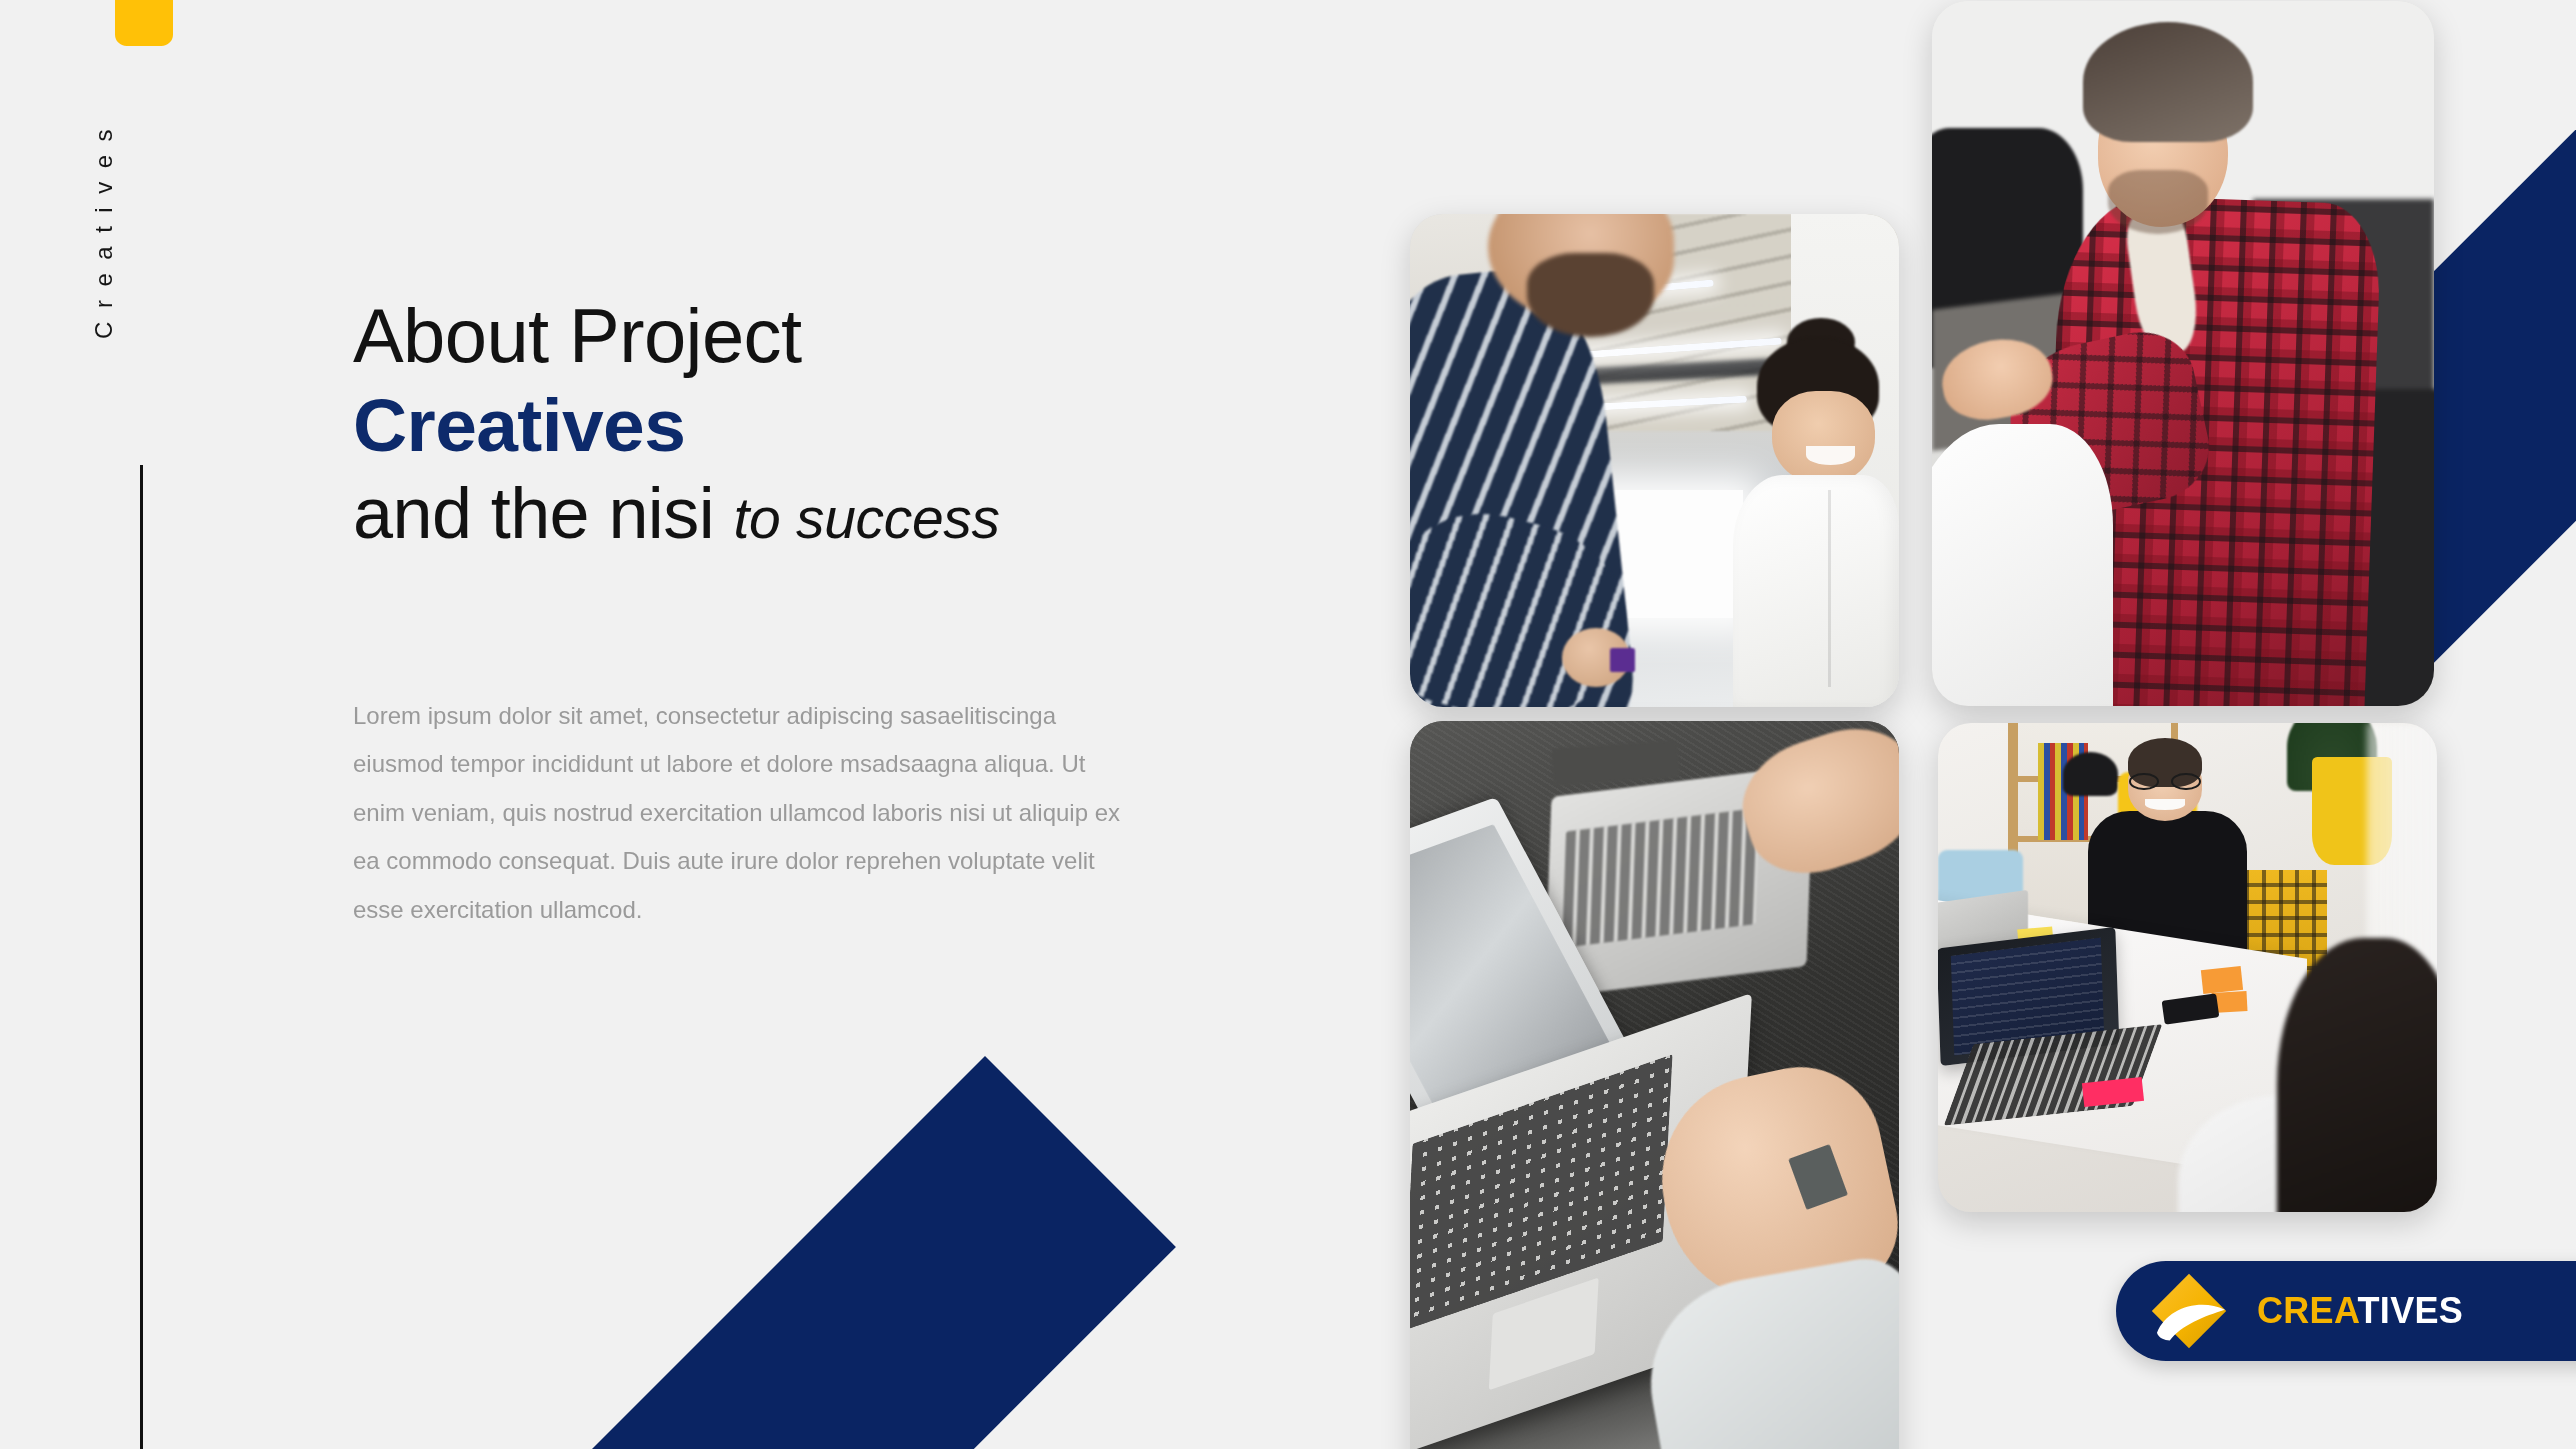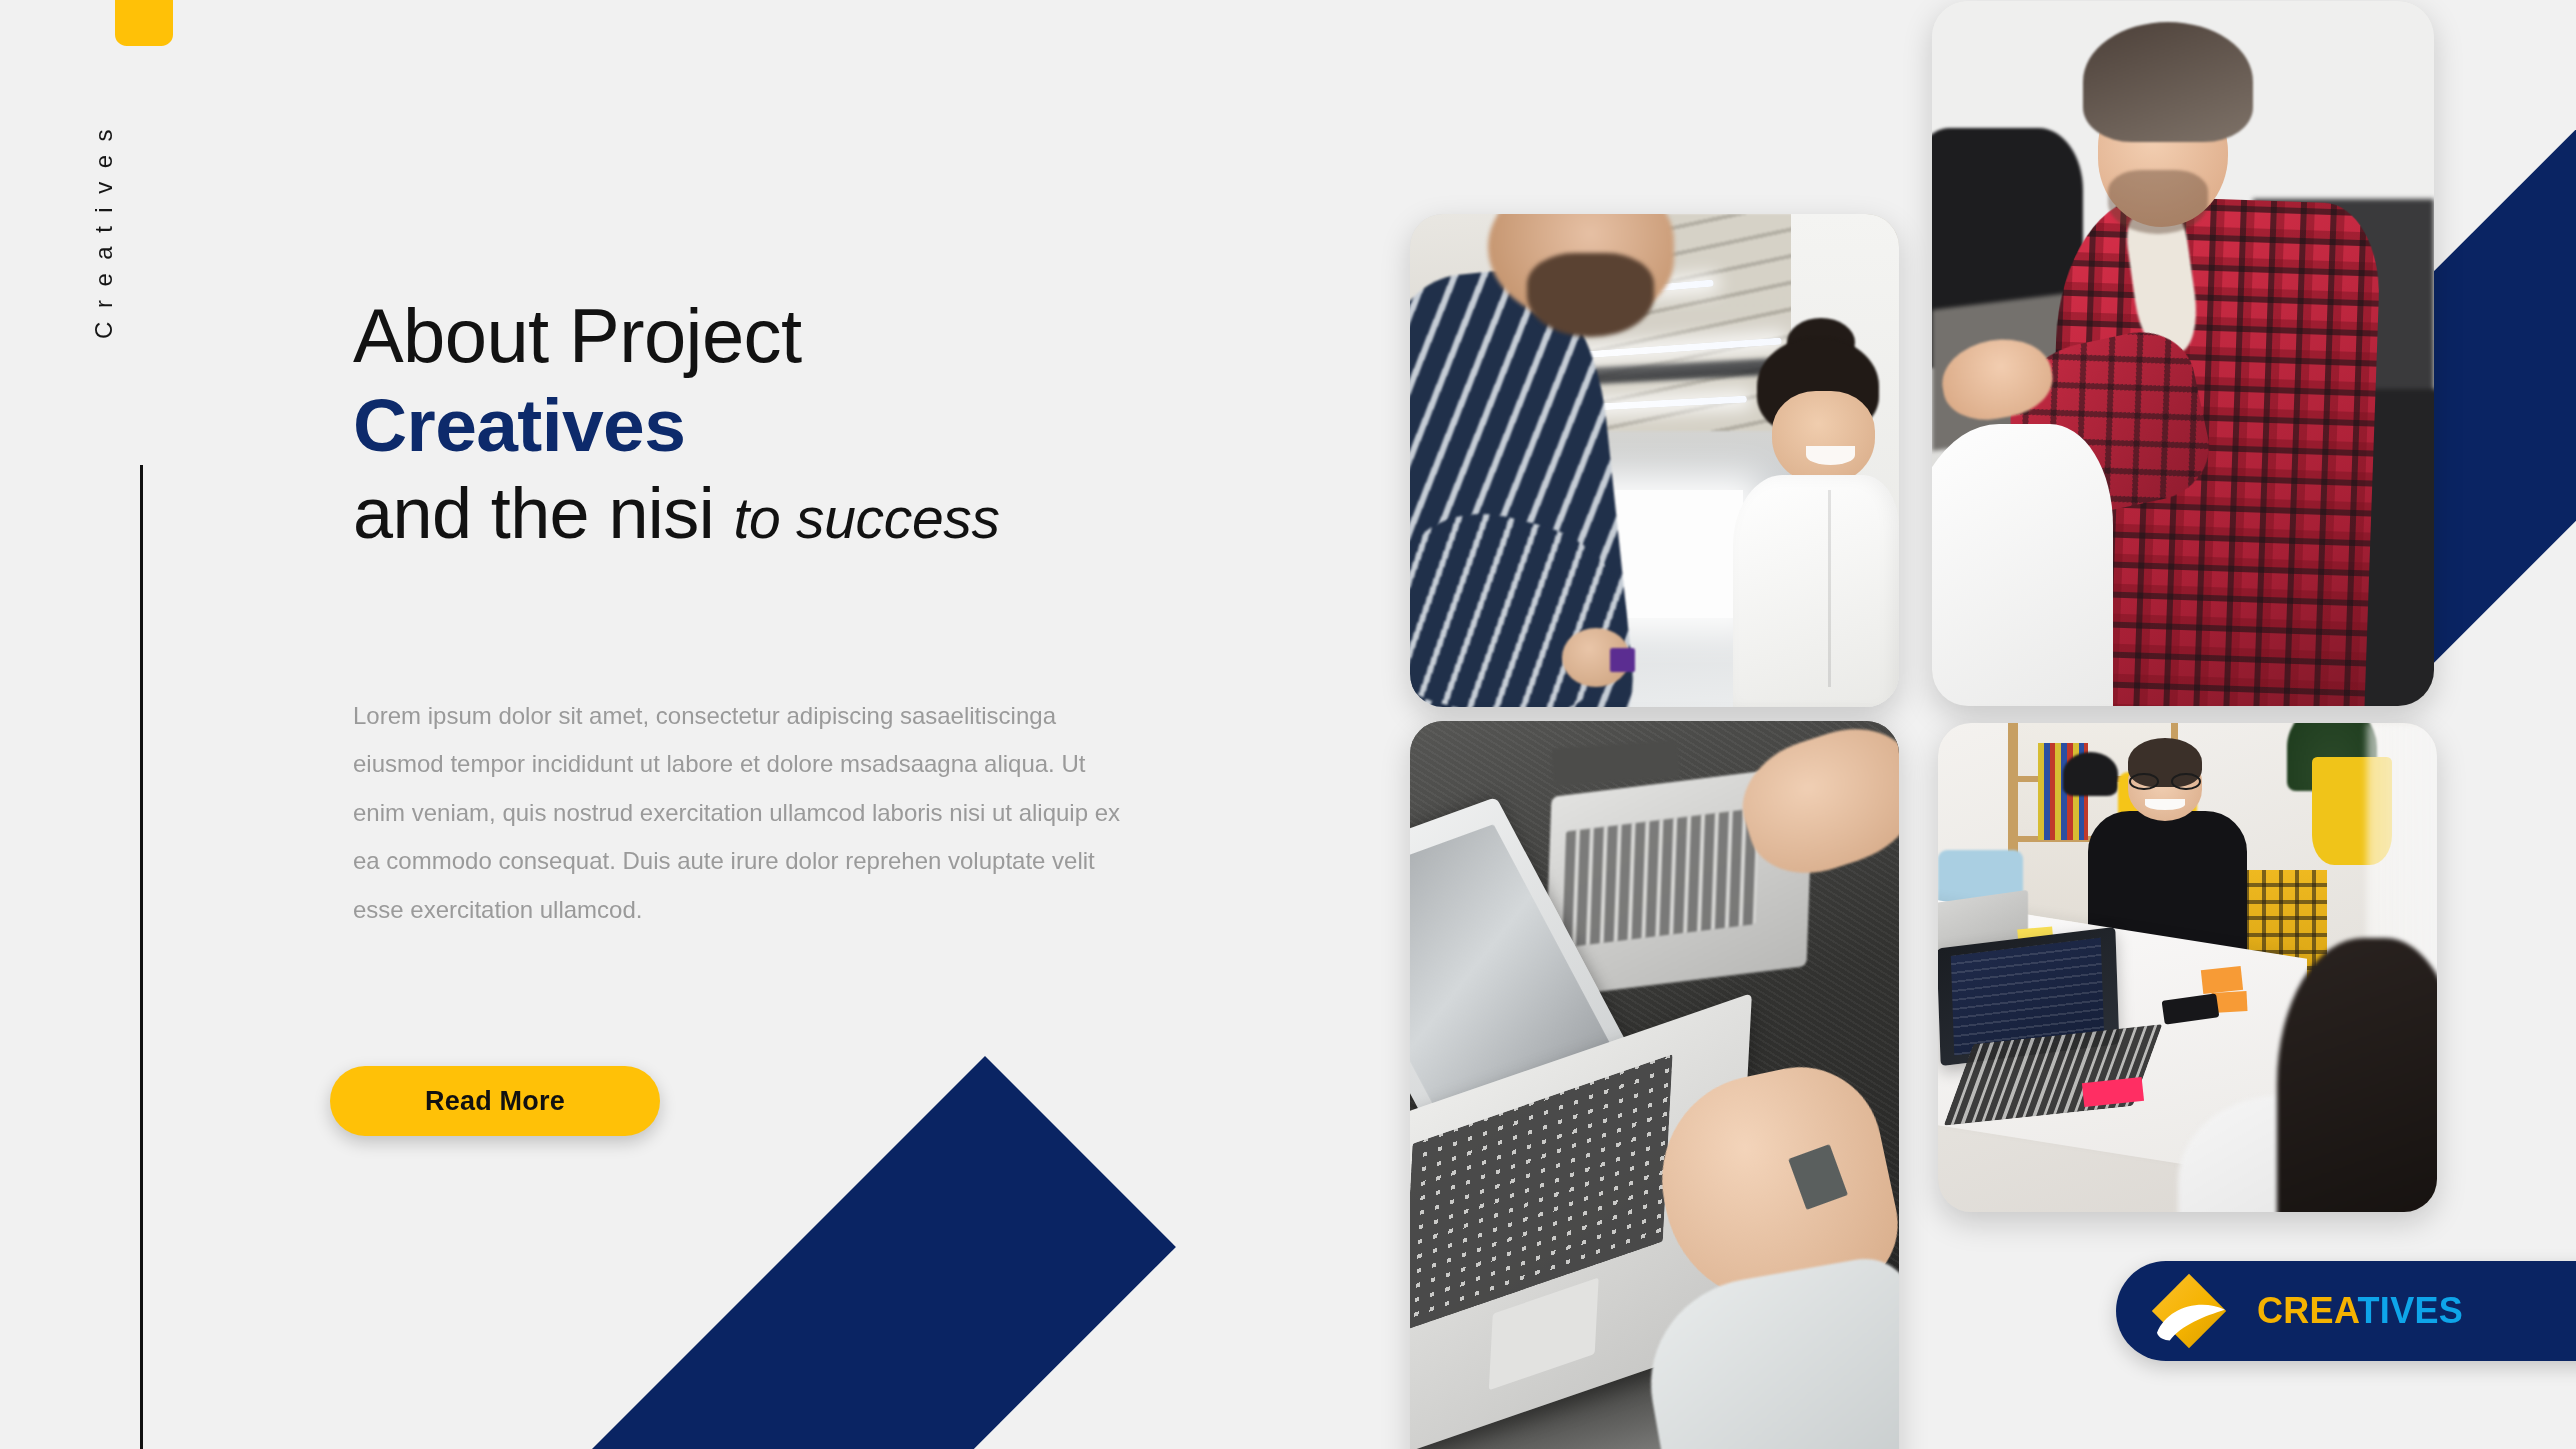--- a/index.html
+++ b/index.html
@@ -545,21 +545,21 @@
   .logo-mark { width:82px; height:82px; position:relative; flex:none; }
   .logo-text {
     margin-left:27px;
     font-size:36px;
     font-weight:700;
     letter-spacing:0.3px;
     font-family:"Liberation Sans", sans-serif;
     white-space:nowrap;
   }
   .logo-text .a { color:#F5B301; }
-  .logo-text .b { color:#0ea5e9; }
+  .logo-text .b { color:#ffffff; }
 </style>
 </head>
 <body>
 
 <div class="slide">
 
   <div class="diag-wrap">
     <div class="diag diag-tr"></div>
     <div class="diag diag-bl"></div>
   </div>
@@ -573,21 +573,20 @@
     <div class="headline">
       <span class="h-line h-l1">About Project</span>
       <span class="h-line h-l2">Creatives</span>
       <span class="h-line h-l3">
         <span class="big">and the nisi </span><span class="small">to success</span>
       </span>
     </div>
 
     <p class="body-copy">Lorem ipsum dolor sit amet, consectetur adipiscing sasaelitiscinga eiusmod tempor incididunt ut labore et dolore msadsaagna aliqua. Ut enim veniam, quis nostrud exercitation ullamcod laboris nisi ut aliquip ex ea commodo consequat. Duis aute irure dolor reprehen voluptate velit esse exercitation ullamcod.</p>
 
-    <button class="cta">Read More</button>
   </div>
 
   <div class="collage">
 
     <div class="photo ph-tl">
       <div class="scene">
         <div class="tl-bg"></div>
         <div class="tl-ceiling"></div>
         <div class="tl-beam"></div>
         <div class="tl-tube tl-t1"></div>

